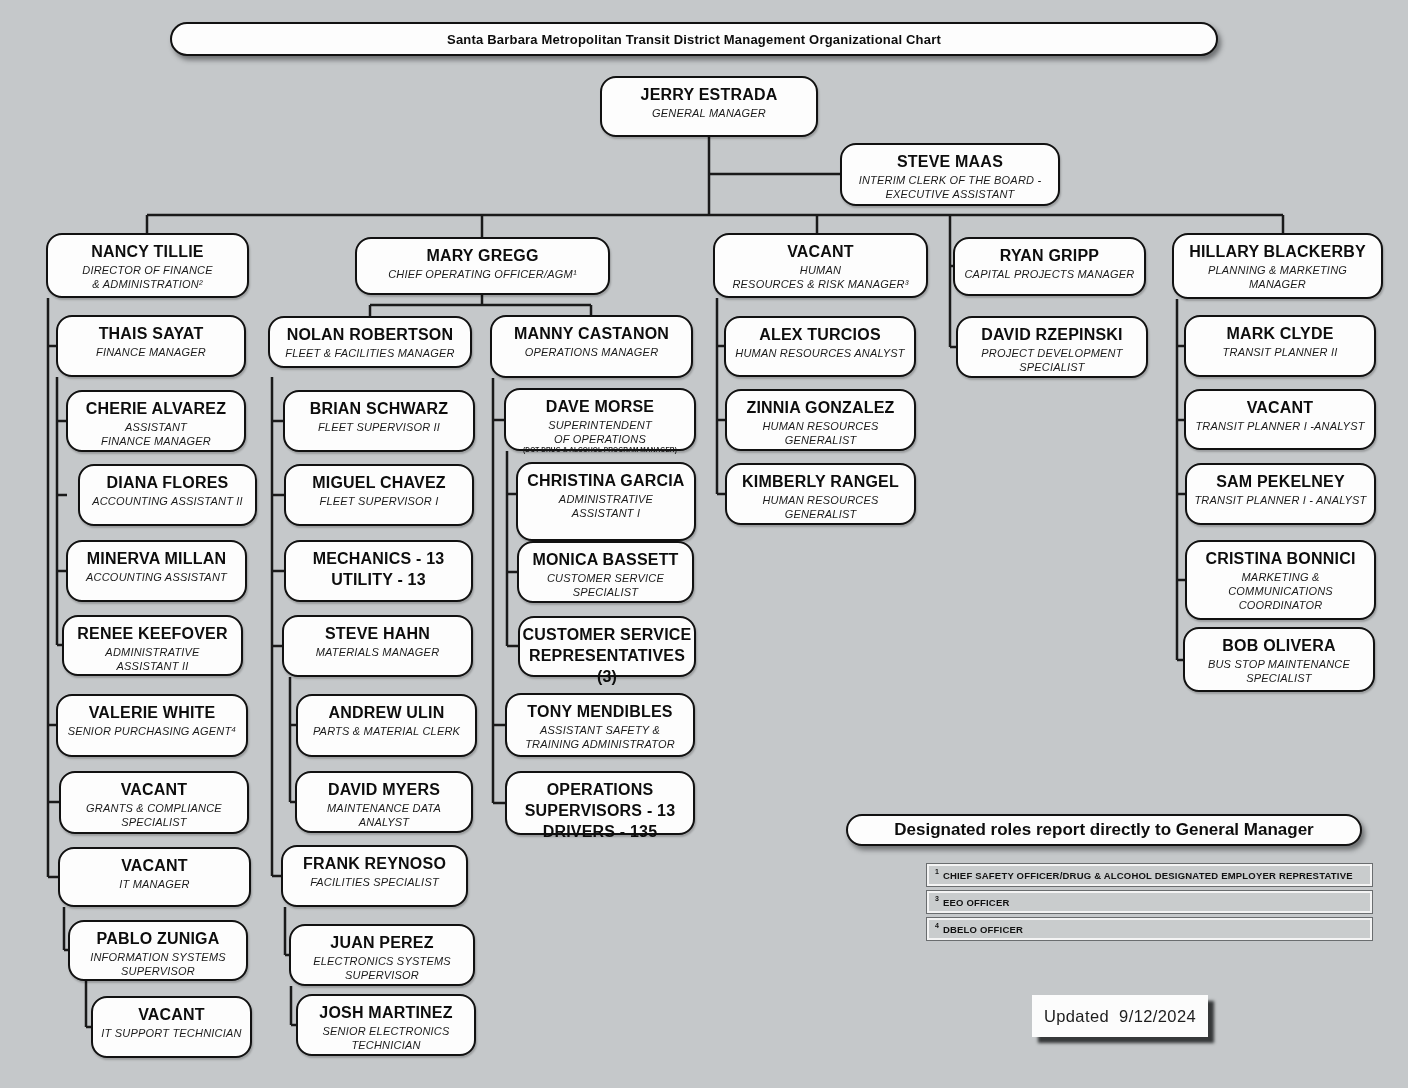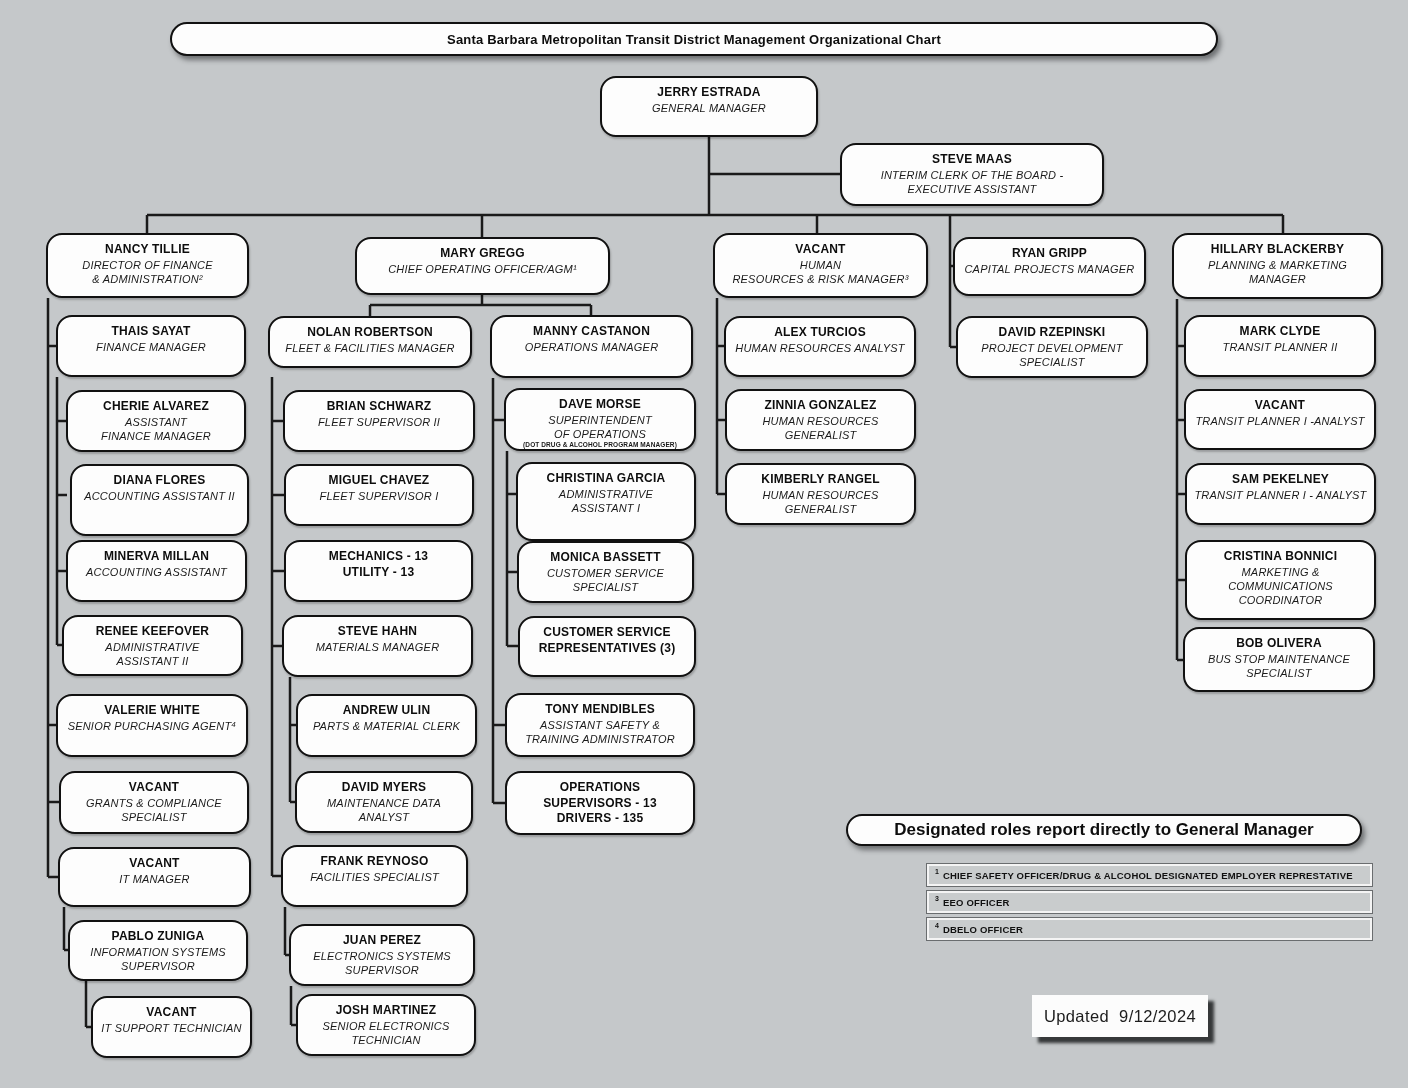--- a/index.html
+++ b/index.html
@@ -32,21 +32,21 @@
     background:#fdfdfd;
     border:2.5px solid #111;
     border-radius:16px;
     box-sizing:border-box;
     text-align:center;
     padding-top:7px;
     box-shadow:1px 2px 2px rgba(0,0,0,0.22);
   }
   .node .nm{
     display:block;
-    font-size:12px;font-weight:bold;color:#0d0d0d;
+    font-size:16px;font-weight:bold;color:#0d0d0d;
     line-height:1.3;letter-spacing:.2px;
   }
   .node .rl{
     display:block;
     font-size:11px;font-style:italic;color:#1a1a1a;
     line-height:1.3;letter-spacing:.2px;
   }
   .node .nt{
     display:block;
     font-size:6.5px;font-weight:bold;color:#1a1a1a;
@@ -171,21 +171,21 @@
 
   <div id="updated-stamp">
     <span>Updated</span>
     <span class="gap"></span>
     <span>9/12/2024</span>
   </div>
 <div class="node" style="left: 600px; top: 76px; width: 218px; height: 61px;">
       <span class="nm">JERRY ESTRADA</span>
       <span class="rl">GENERAL MANAGER</span>
     </div>
-    <div class="node" style="left: 840px; top: 143px; width: 264px; height: 63px;">
+    <div class="node" style="left: 840px; top: 143px; width: 220px; height: 63px;">
       <span class="nm">STEVE MAAS</span>
       <span class="rl">INTERIM CLERK OF THE BOARD -</span>
       <span class="rl">EXECUTIVE ASSISTANT</span>
     </div>
     <div class="node" style="left: 46px; top: 233px; width: 203px; height: 65px;">
       <span class="nm">NANCY TILLIE</span>
       <span class="rl">DIRECTOR OF FINANCE</span>
       <span class="rl">&amp; ADMINISTRATION²</span>
     </div>
     <div class="node" style="left: 355px; top: 237px; width: 255px; height: 58px;">
@@ -208,21 +208,21 @@
     </div>
     <div class="node" style="left: 56px; top: 315px; width: 190px; height: 62px;">
       <span class="nm">THAIS SAYAT</span>
       <span class="rl">FINANCE MANAGER</span>
     </div>
     <div class="node" style="left: 66px; top: 390px; width: 180px; height: 62px;">
       <span class="nm">CHERIE ALVAREZ</span>
       <span class="rl">ASSISTANT</span>
       <span class="rl">FINANCE MANAGER</span>
     </div>
-    <div class="node" style="left: 70px; top: 464px; width: 179px; height: 72px;">
+    <div class="node" style="left: 78px; top: 464px; width: 179px; height: 62px;">
       <span class="nm">DIANA FLORES</span>
       <span class="rl">ACCOUNTING ASSISTANT II</span>
     </div>
     <div class="node" style="left: 66px; top: 540px; width: 181px; height: 62px;">
       <span class="nm">MINERVA MILLAN</span>
       <span class="rl">ACCOUNTING ASSISTANT</span>
     </div>
     <div class="node" style="left: 62px; top: 615px; width: 181px; height: 61px;">
       <span class="nm">RENEE KEEFOVER</span>
       <span class="rl">ADMINISTRATIVE</span>

